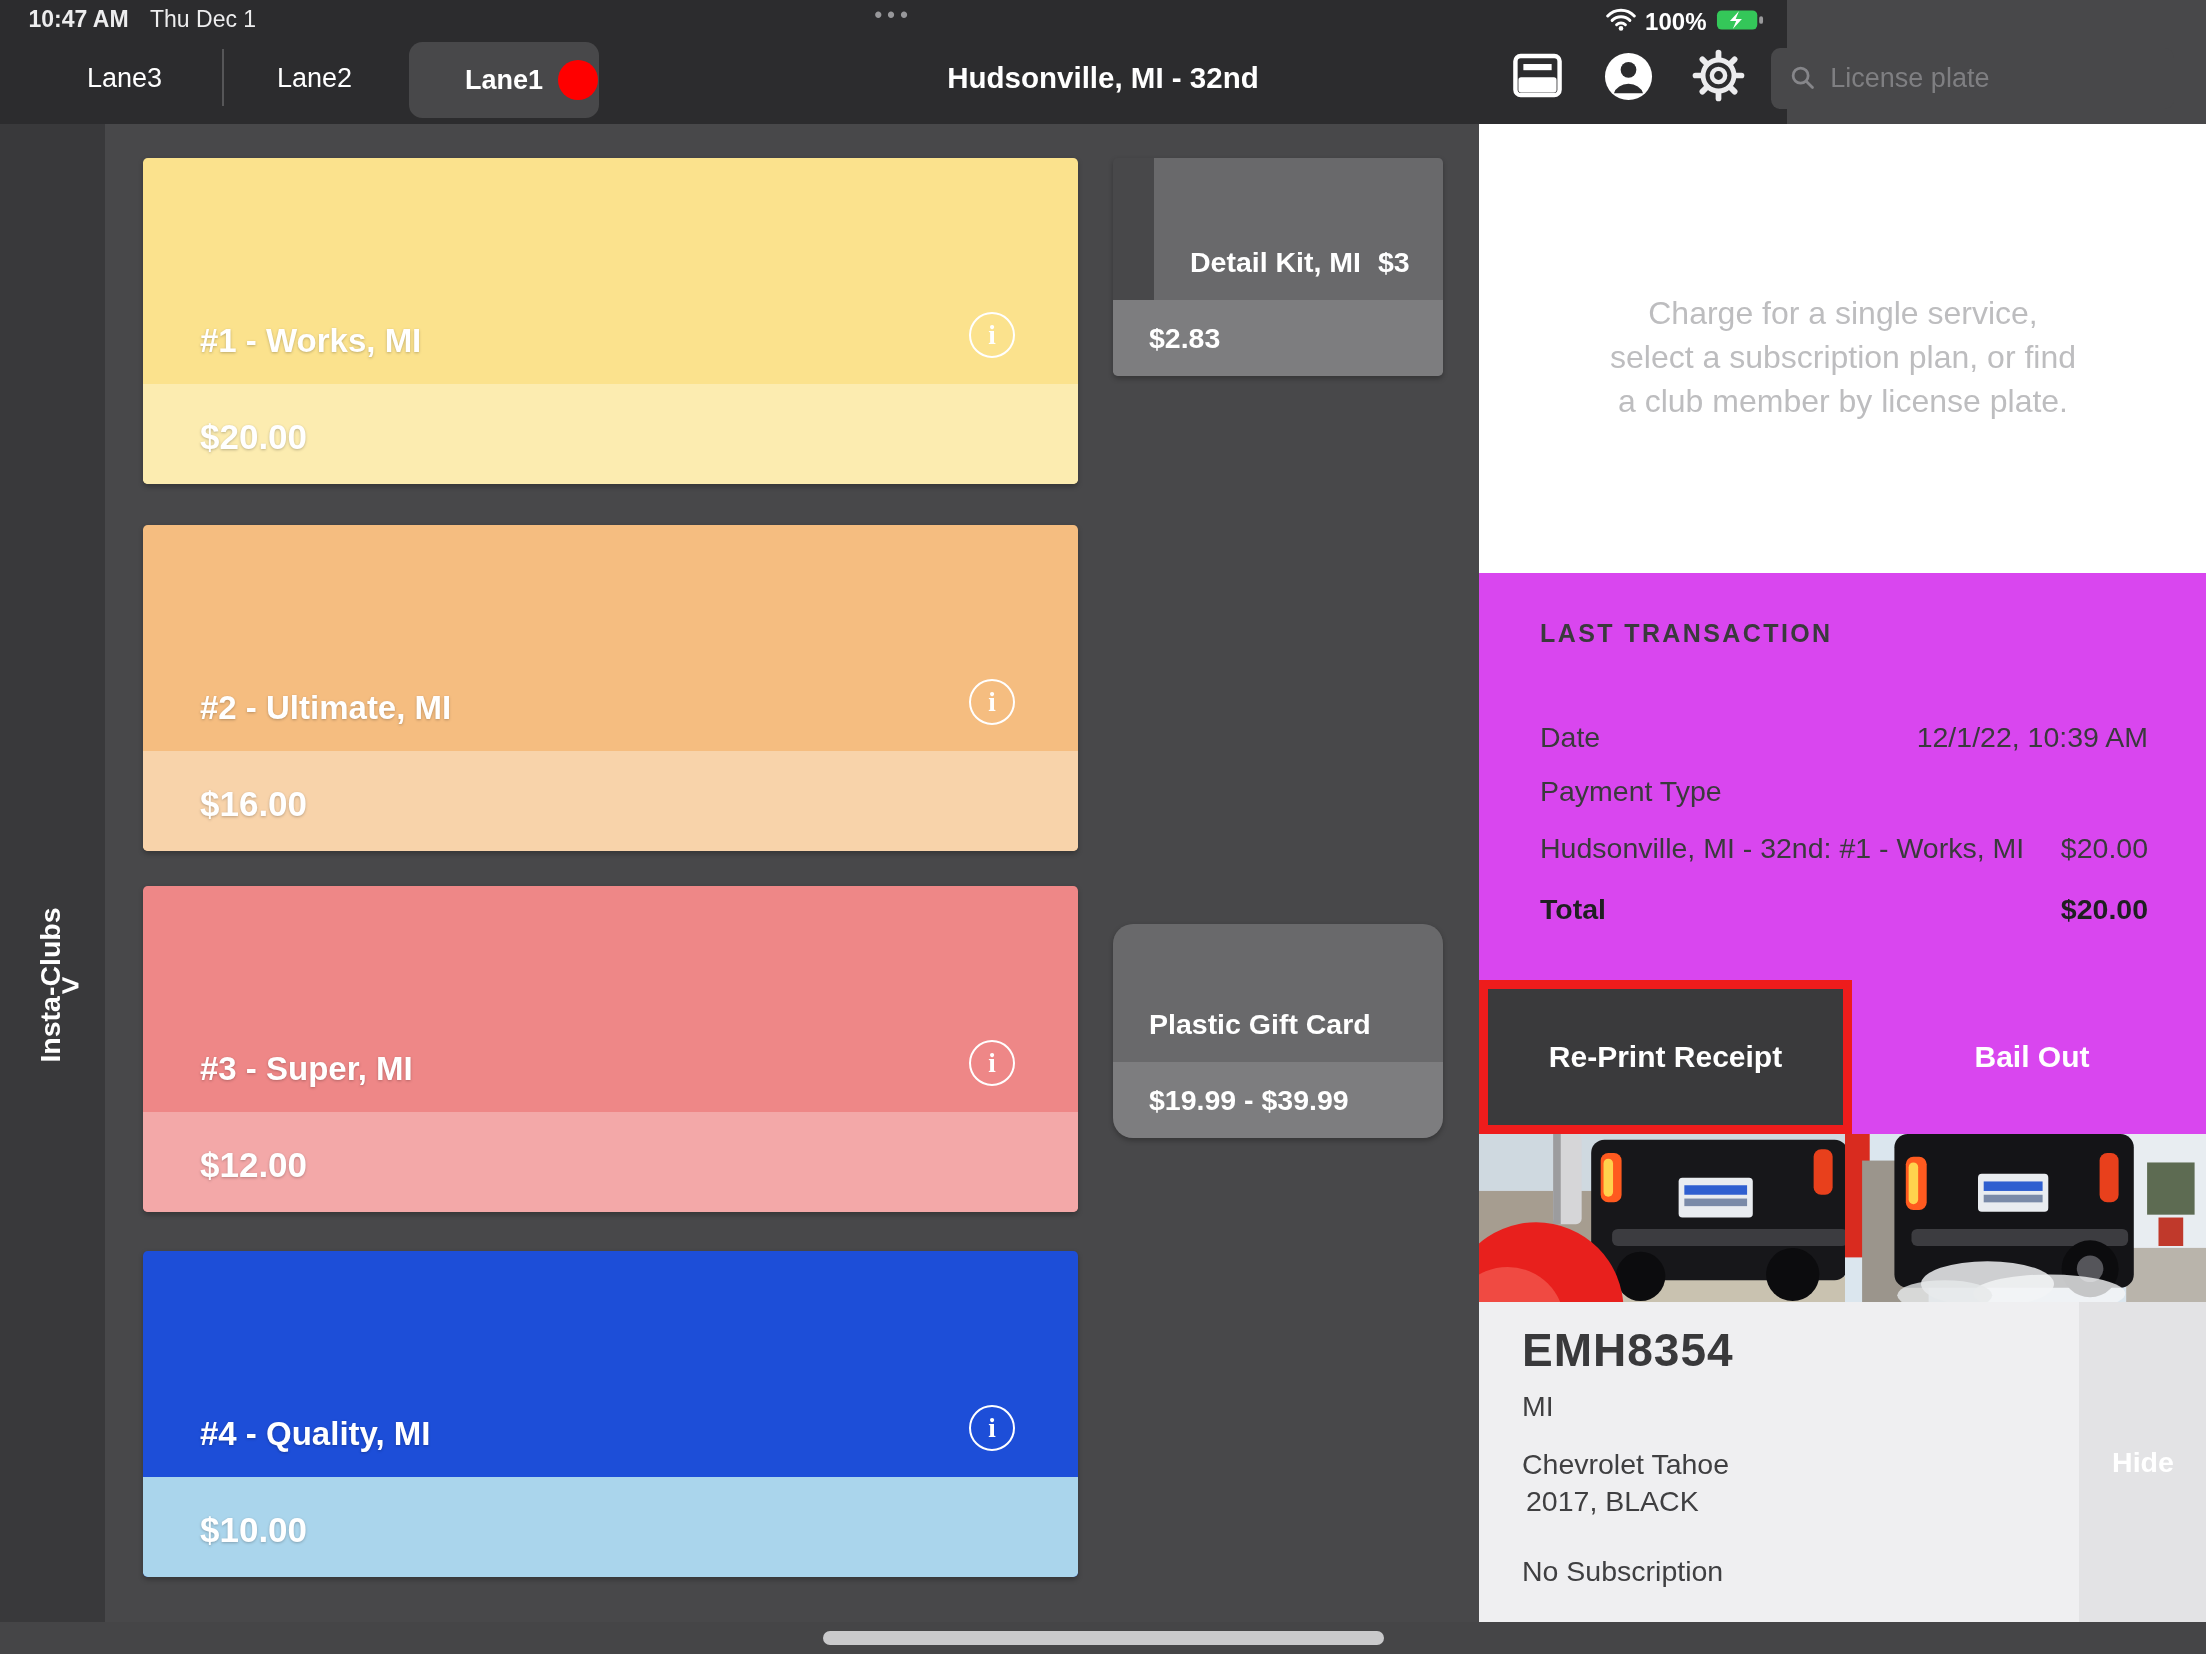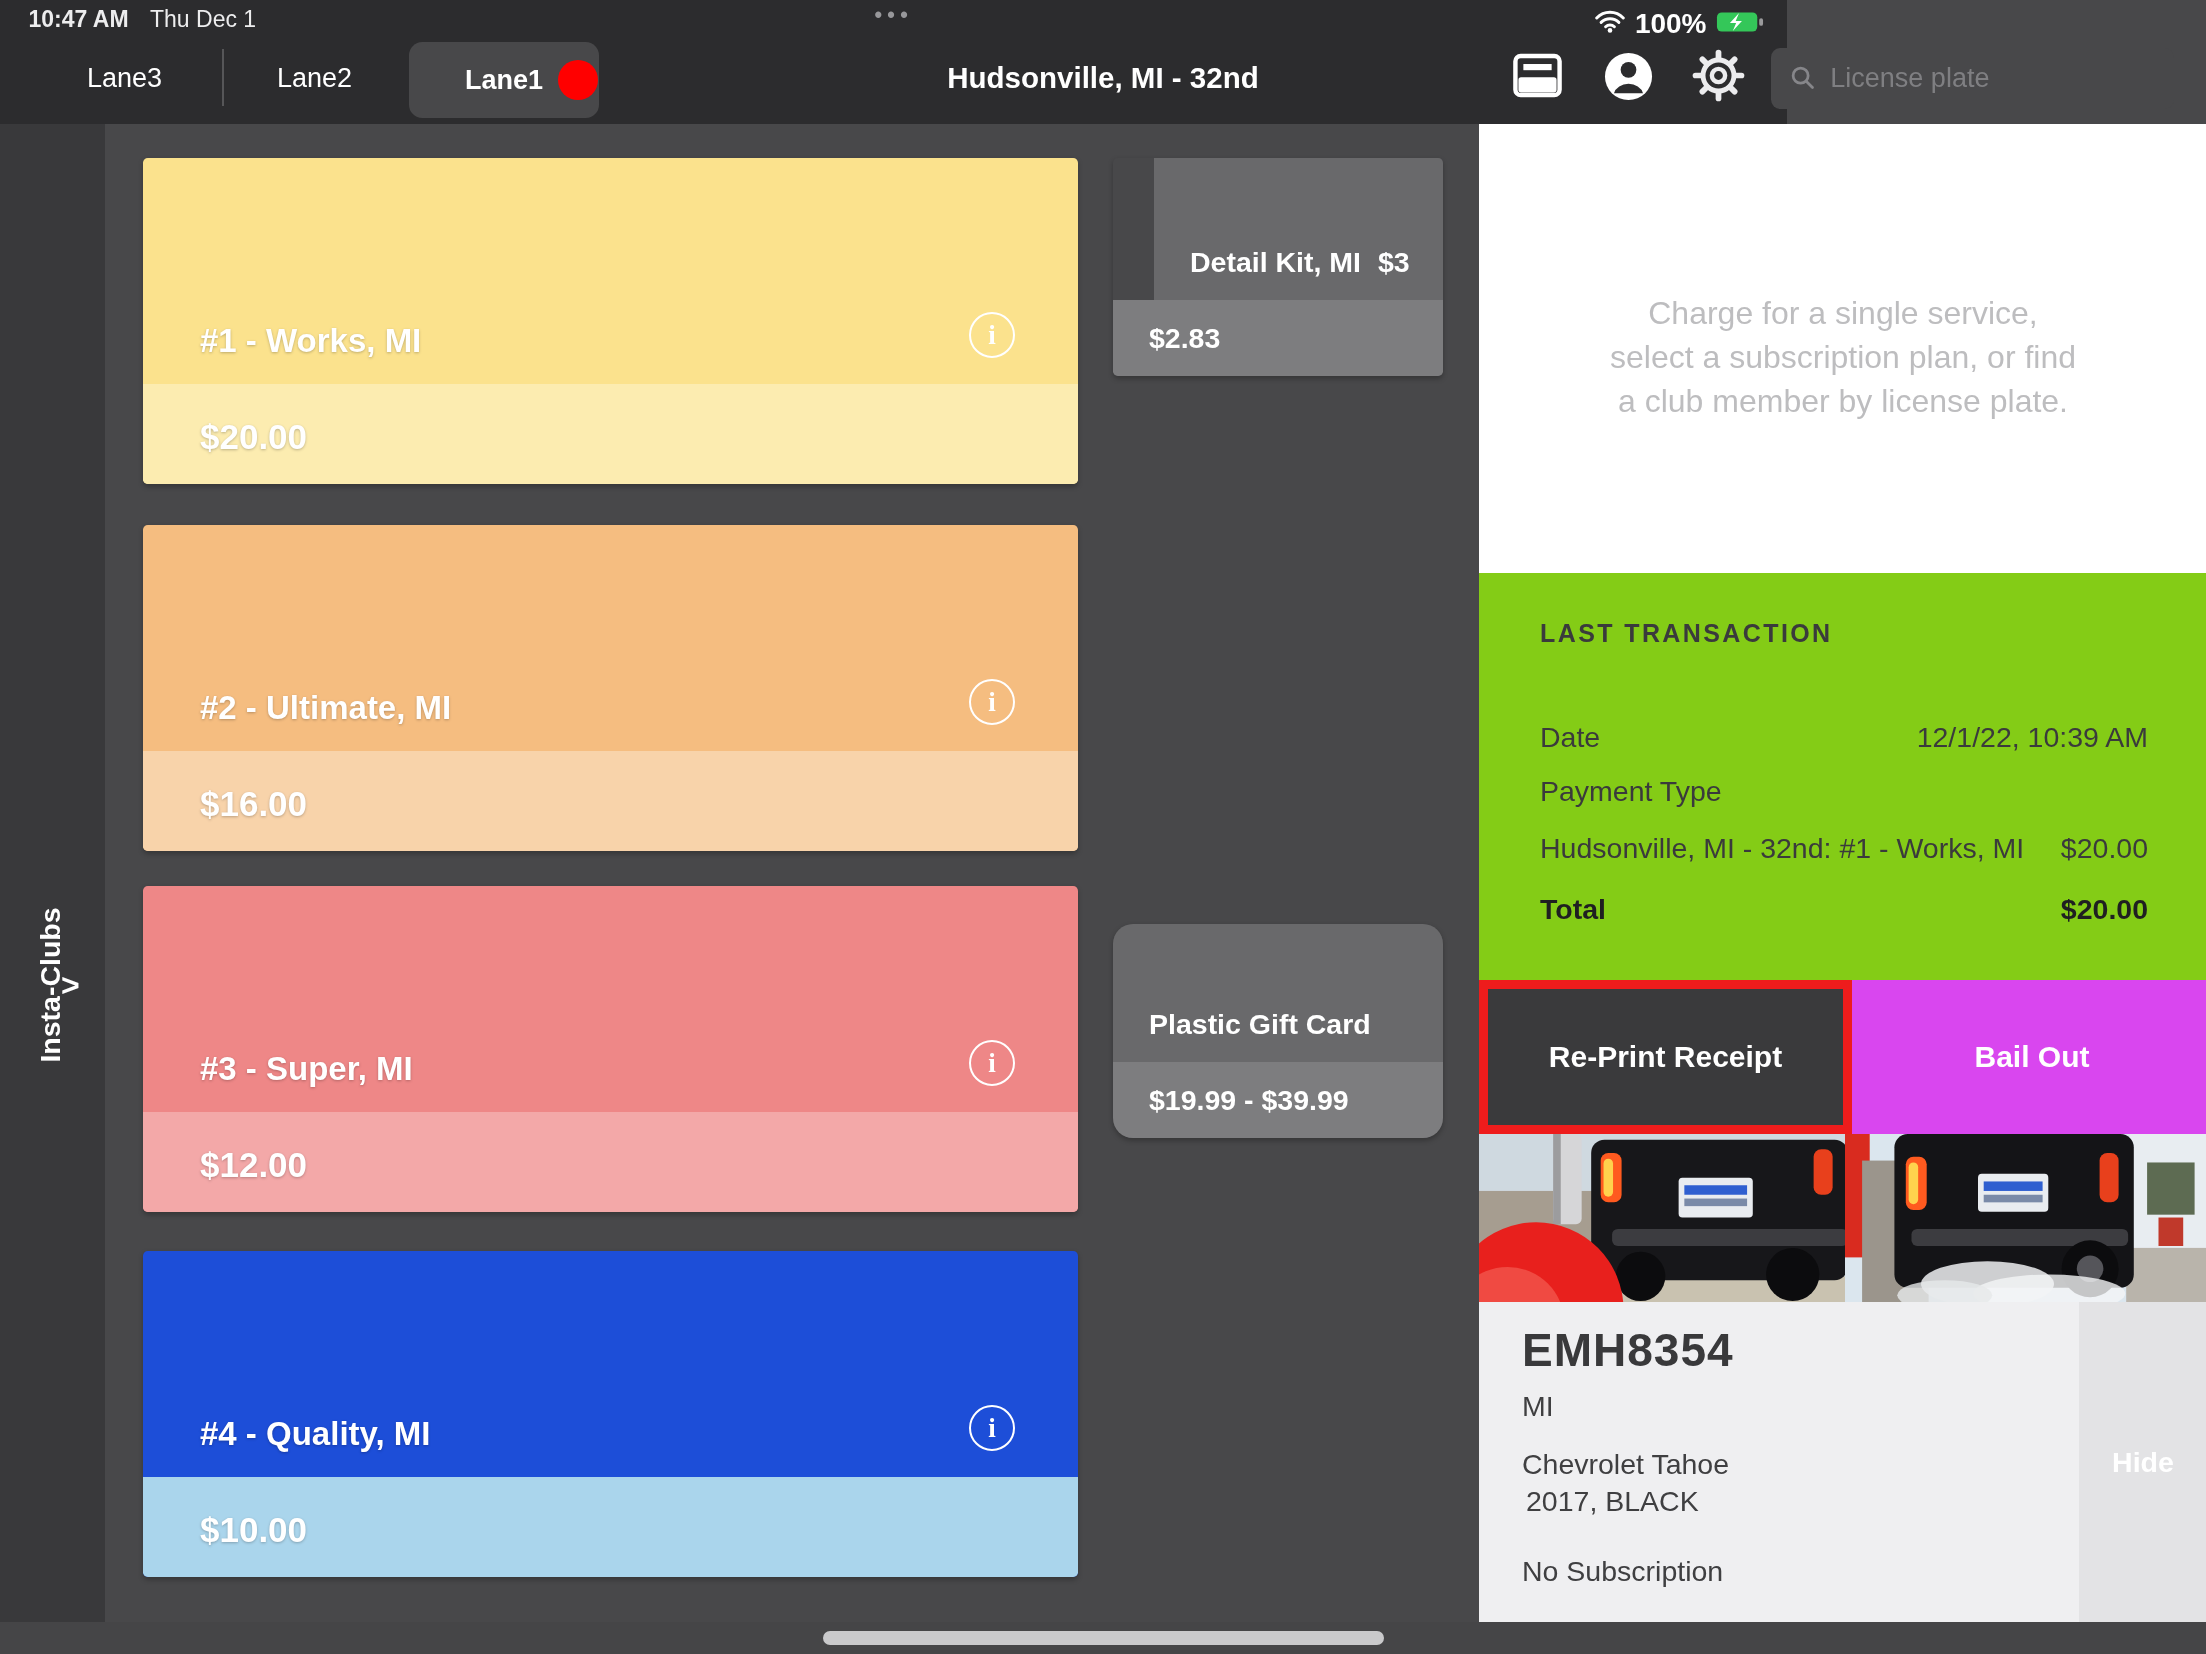--- a/index.html
+++ b/index.html
@@ -6,21 +6,21 @@
   #app{position:relative;width:2207px;height:1655px;overflow:hidden;
        background:#48484a;font-family:"Liberation Sans",sans-serif;}
 
   
   .navbar{position:absolute;left:0;top:0;width:1787px;height:124px;background:#2c2c2e;}
   .status-time{position:absolute;left:28.5px;top:5.7px;font-size:23px;font-weight:700;color:#ededee;}
   .status-date{position:absolute;left:150px;top:5.7px;font-size:23px;font-weight:400;color:#ededee;}
   .mt-dots{position:absolute;left:0;top:1.9px;width:100%;text-align:center;
            font-size:23px;letter-spacing:4.8px;color:#97979a;}
   .status-right{position:absolute;right:23px;top:7.6px;display:flex;align-items:center;gap:9.5px;}
-  .batt-pct{font-size:28px;font-weight:600;color:#fff;}
+  .batt-pct{font-size:24px;font-weight:600;color:#fff;}
 
   .tab-label{position:absolute;top:63px;font-size:27px;color:#fff;text-align:center;}
   .tab-lane3{left:53px;width:143px;}
   .tab-lane2{left:243px;width:143px;}
   .tab-divider{position:absolute;left:222px;top:49px;width:1.9px;height:57px;background:#55555,7;background:#565658;}
   .lane1-tab{position:absolute;left:409px;top:42px;width:190px;height:76px;border-radius:13.3px;
              background:#48484a;display:flex;align-items:center;justify-content:center;}
   .lane1-label{font-size:27px;font-weight:700;color:#fff;}
   .lane1-dot{position:absolute;left:149px;top:18px;width:40px;height:40px;border-radius:50%;background:#ff0000;}
   .nav-title{position:absolute;left:913px;top:61px;width:380px;text-align:center;
@@ -69,21 +69,21 @@
   .prod .ptag{margin-left:17px;}
   .prod .pprice{height:76px;background:#7d7d7f;display:flex;align-items:center;
                 padding-left:36px;font-size:28.5px;font-weight:700;color:#fff;}
   .prod1{top:158px;} .prod1 .phead{height:142px;margin-left:41px;}
   .prod2{top:924px;border-radius:20px;} .prod2 .phead{height:138px;}
 
   
   .panel{position:absolute;left:1479px;top:124px;width:728px;height:1498px;background:#ffffff;}
   .msg{position:absolute;left:0;top:167px;width:100%;text-align:center;
        font-size:32px;line-height:44px;color:#bdbdbf;}
-  .lt-section{position:absolute;left:0;top:449px;width:100%;height:407px;background:#84cc16;}
+  .lt-section{position:absolute;left:0;top:449px;width:100%;height:407px;background:#d946ef;}
   .lt-heading{position:absolute;left:61px;top:46px;font-size:25px;font-weight:700;
               letter-spacing:2.4px;color:#3a3a3c;}
   .lt-row{position:absolute;left:61px;right:59px;display:flex;justify-content:space-between;
           font-size:28.5px;color:#3a3a3c;}
   .row-date{top:148px;} .row-pay{top:202px;} .row-item{top:259px;}
   .row-total{top:320px;font-weight:700;color:#1f1f21;}
   .row-item .val{margin-left:19px;}
 
   .btn-reprint{position:absolute;left:0;top:856px;width:373px;height:154px;background:#3a3a3c;
                border:9.5px solid #ee1c1c;box-sizing:border-box;display:flex;align-items:center;

